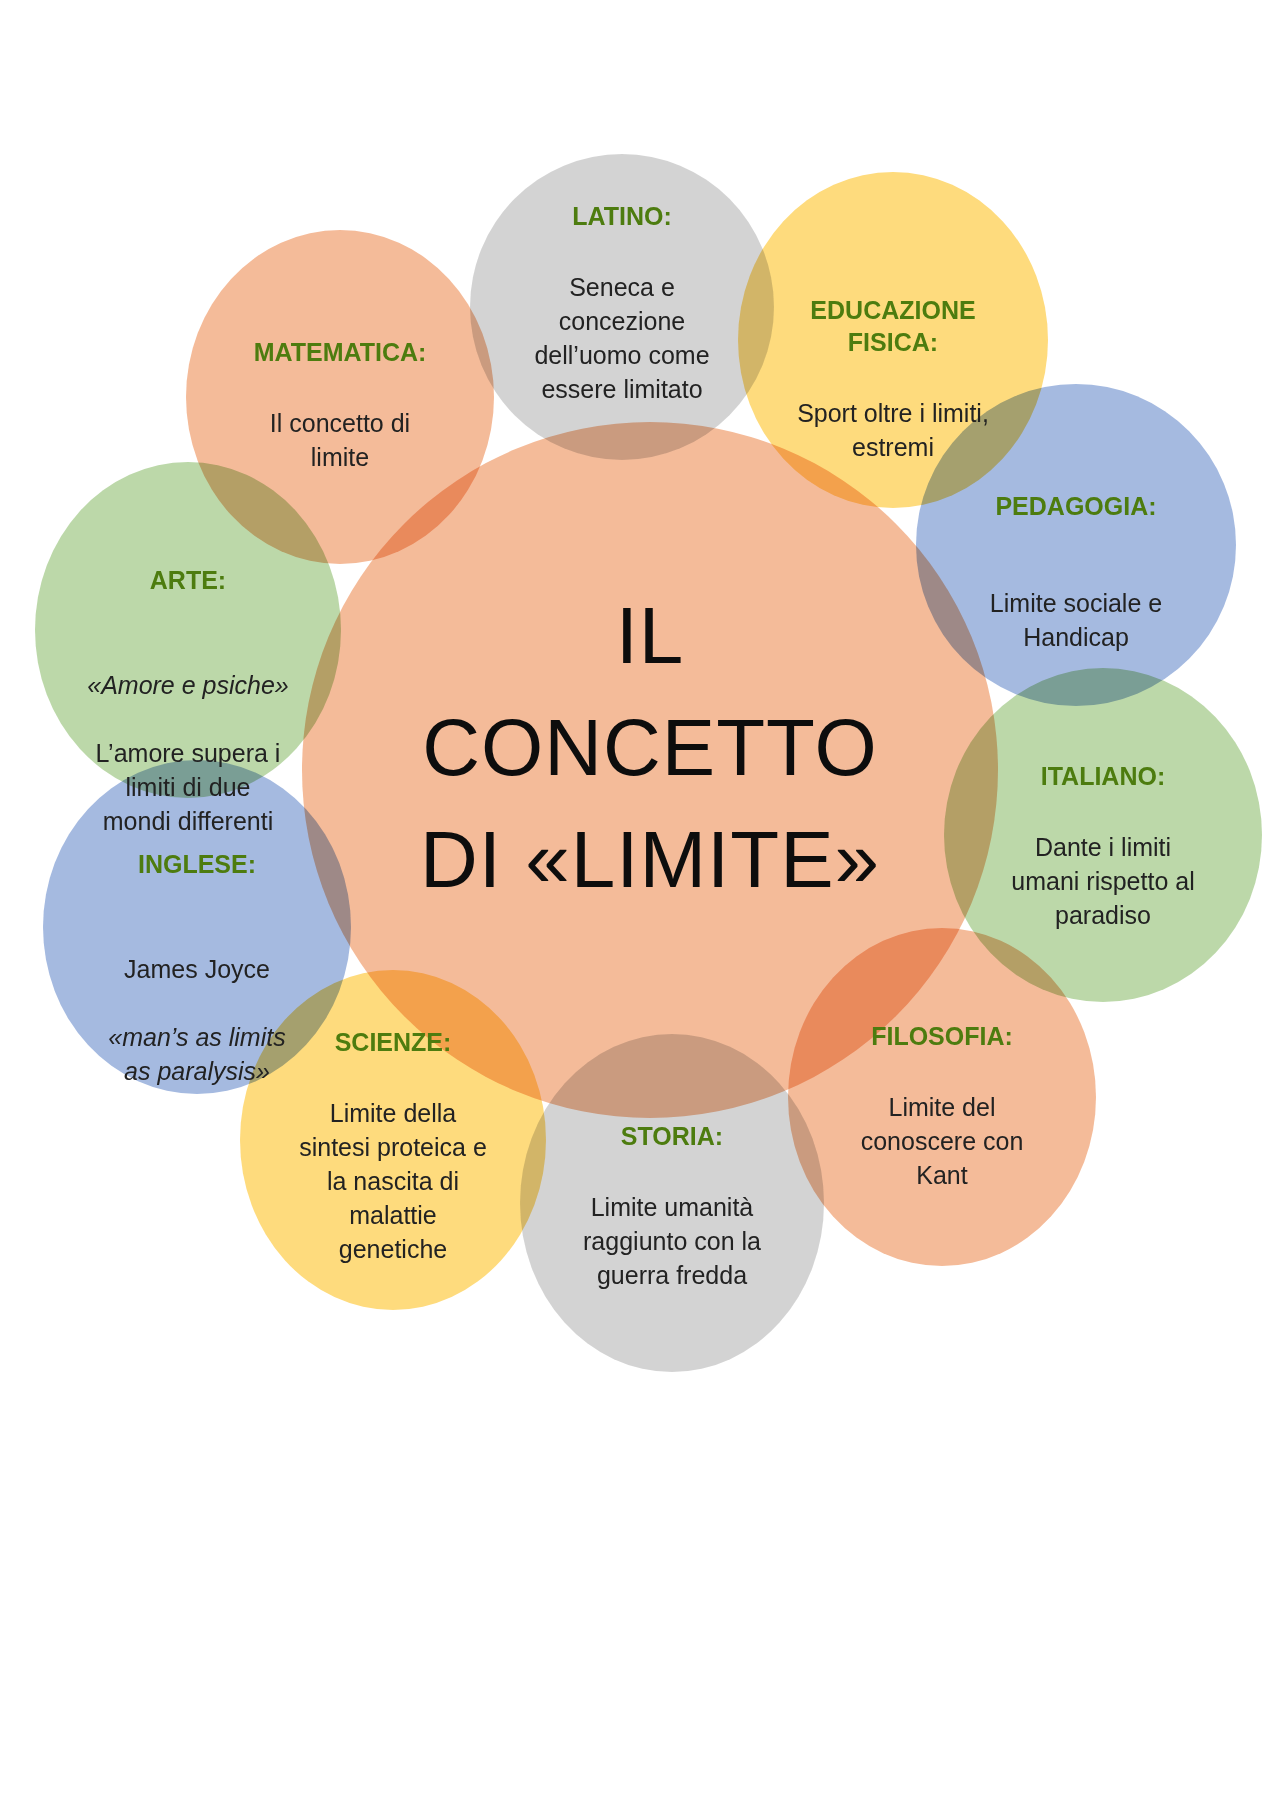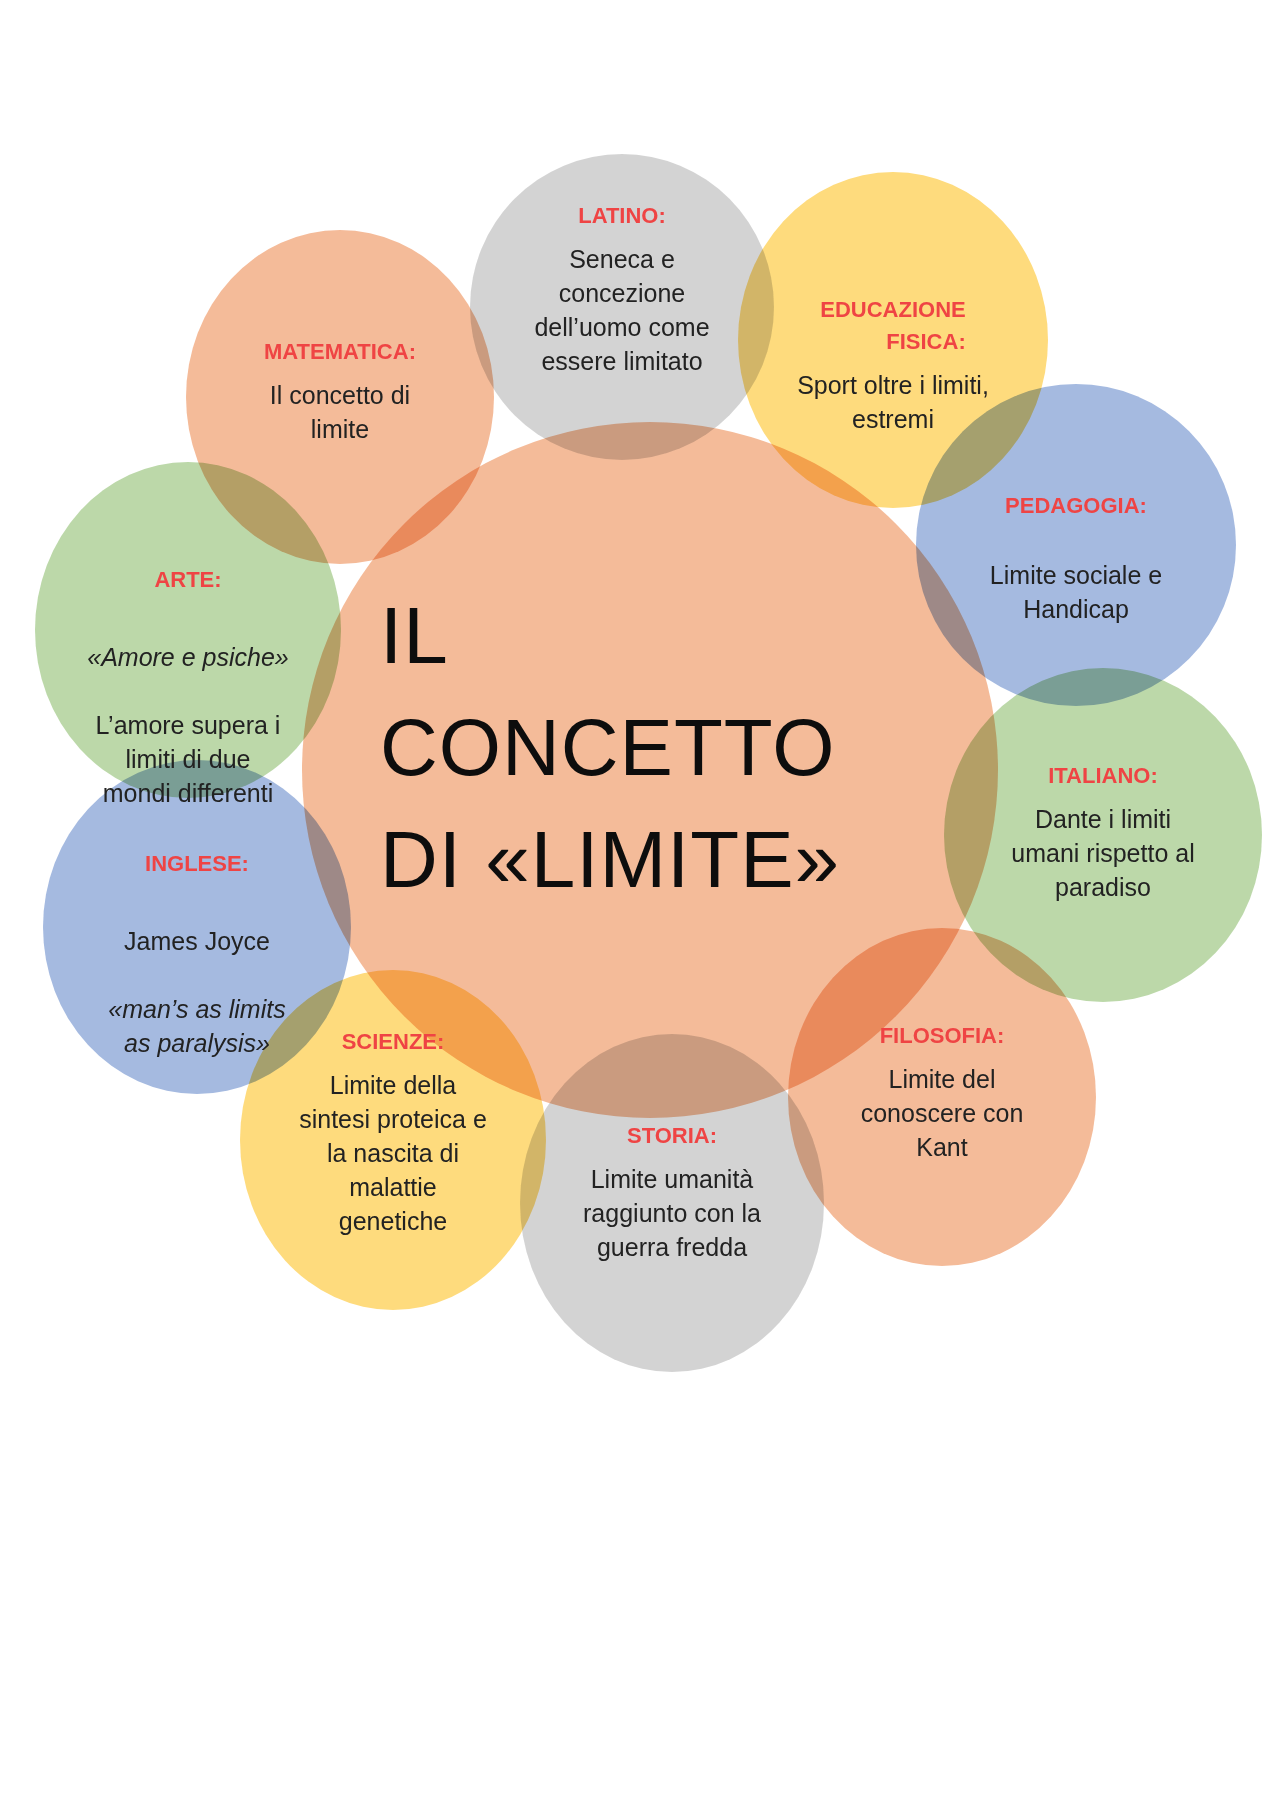--- a/index.html
+++ b/index.html
@@ -8,24 +8,24 @@
     .canvas { position: absolute; left: 0; top: 0; width: 1280px; height: 1811px; isolation: isolate; }
     .circle { position: absolute; border-radius: 50%; mix-blend-mode: multiply; opacity: 0.92; }
     .c-orange { background: #f4b590; }
     .c-grey   { background: #d0d0d0; }
     .c-yellow { background: #fed872; }
     .c-blue   { background: #9db4de; }
     .c-green  { background: #b6d5a2; }
     .label-layer { position: absolute; left: 0; top: 0; width: 1280px; height: 1811px; }
     .node-text { position: absolute; text-align: center; display: flex; flex-direction: column;
                  align-items: center; justify-content: center; }
-    .node-title { font-weight: bold; font-size: 22px; line-height: 32px; color: #ef4444; margin-bottom: 10px; text-align: right; }
-    .node-body { font-size: 25px; line-height: 34px; color: #222; white-space: pre-line; }
+    .node-title { font-weight: bold; font-size: 25px; line-height: 32px; color: #4d7c0f; margin-bottom: 10px; }
+    .node-body { font-size: 25px; line-height: 34px; color: #222; white-space: pre-line; margin-top: 28px; }
     .node-body .it { font-style: italic; }
-    .center-title { position: absolute; text-align: left; font-size: 80px; line-height: 112px;
+    .center-title { position: absolute; text-align: center; font-size: 80px; line-height: 112px;
                     color: #0d0d0d; white-space: pre-line; letter-spacing: 1px; }
   </style>
 </head>
 <body>
 
 <div class="canvas">
 
   <div class="circle c-orange" style="left:302px; top:422px; width:696px; height:696px;"></div>
 
   <div class="circle c-grey" style="left:470px; top:154px; width:304px; height:306px;"></div>

